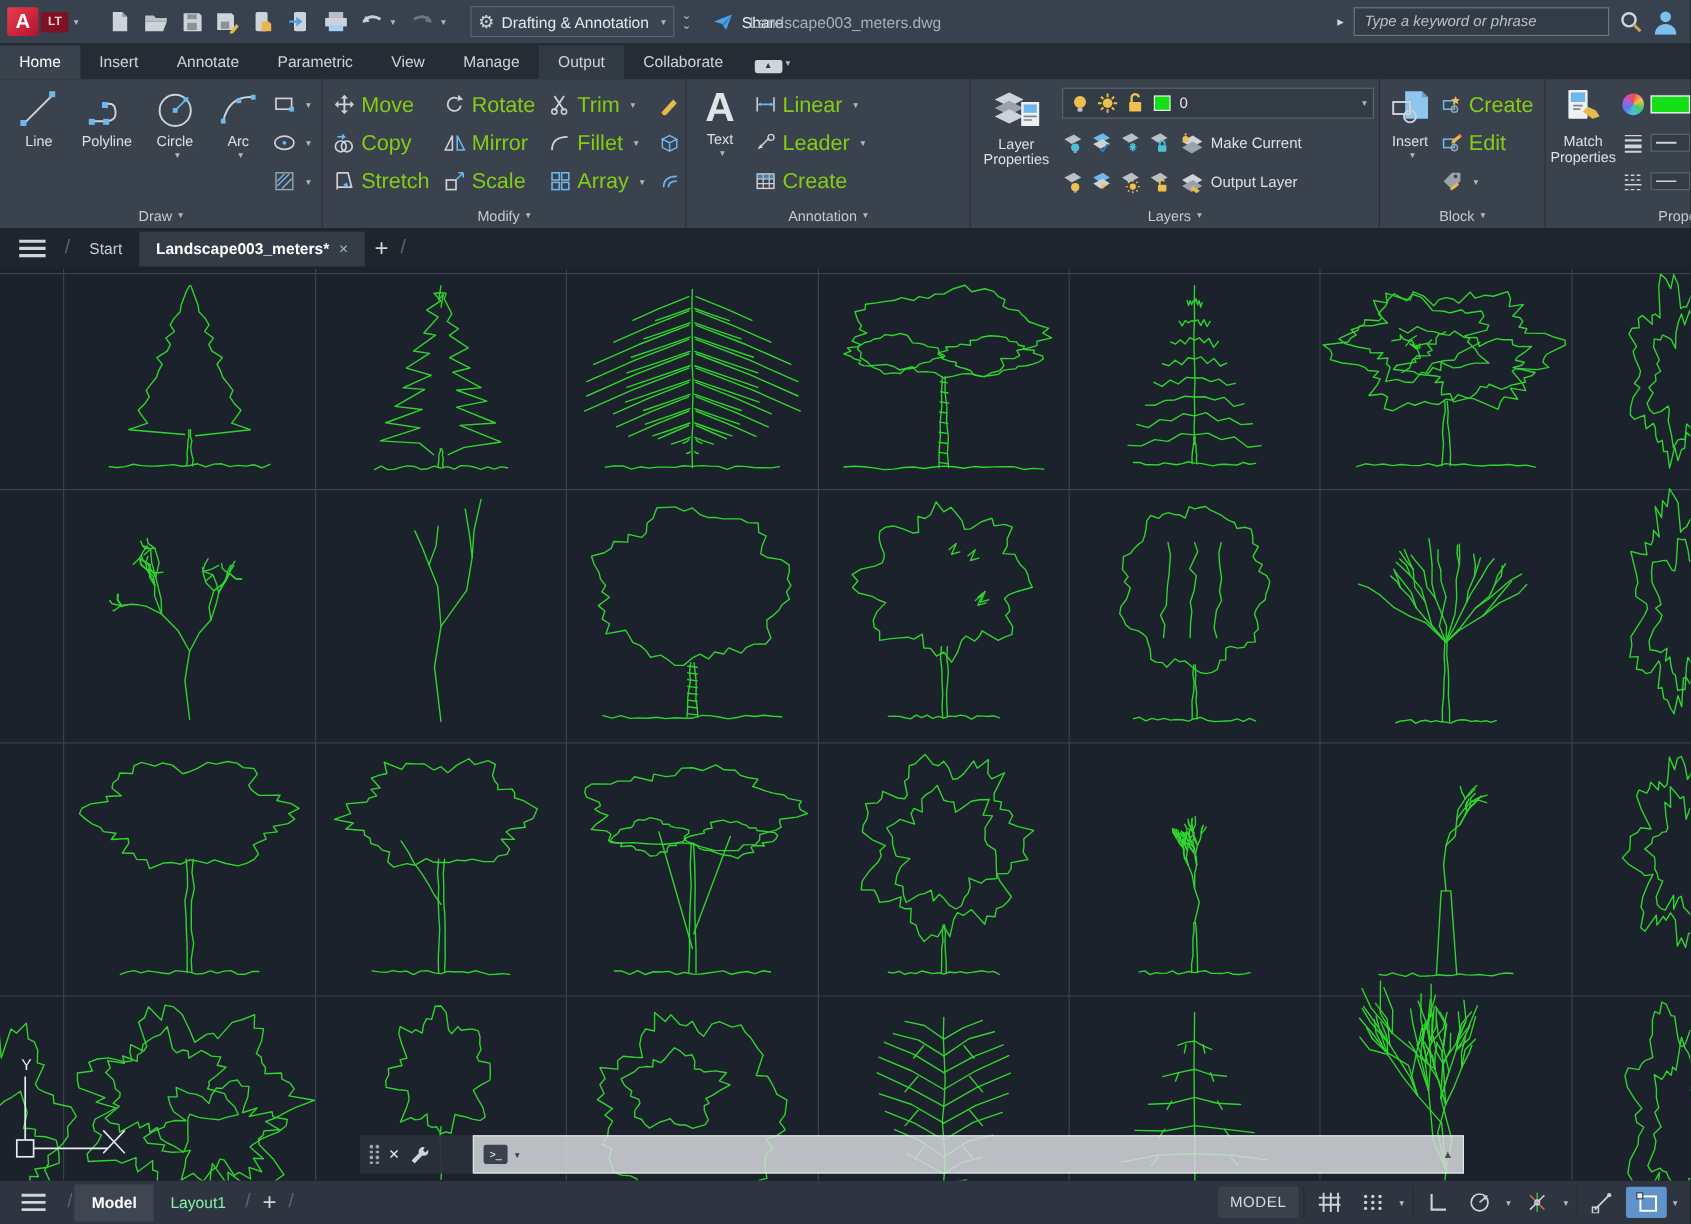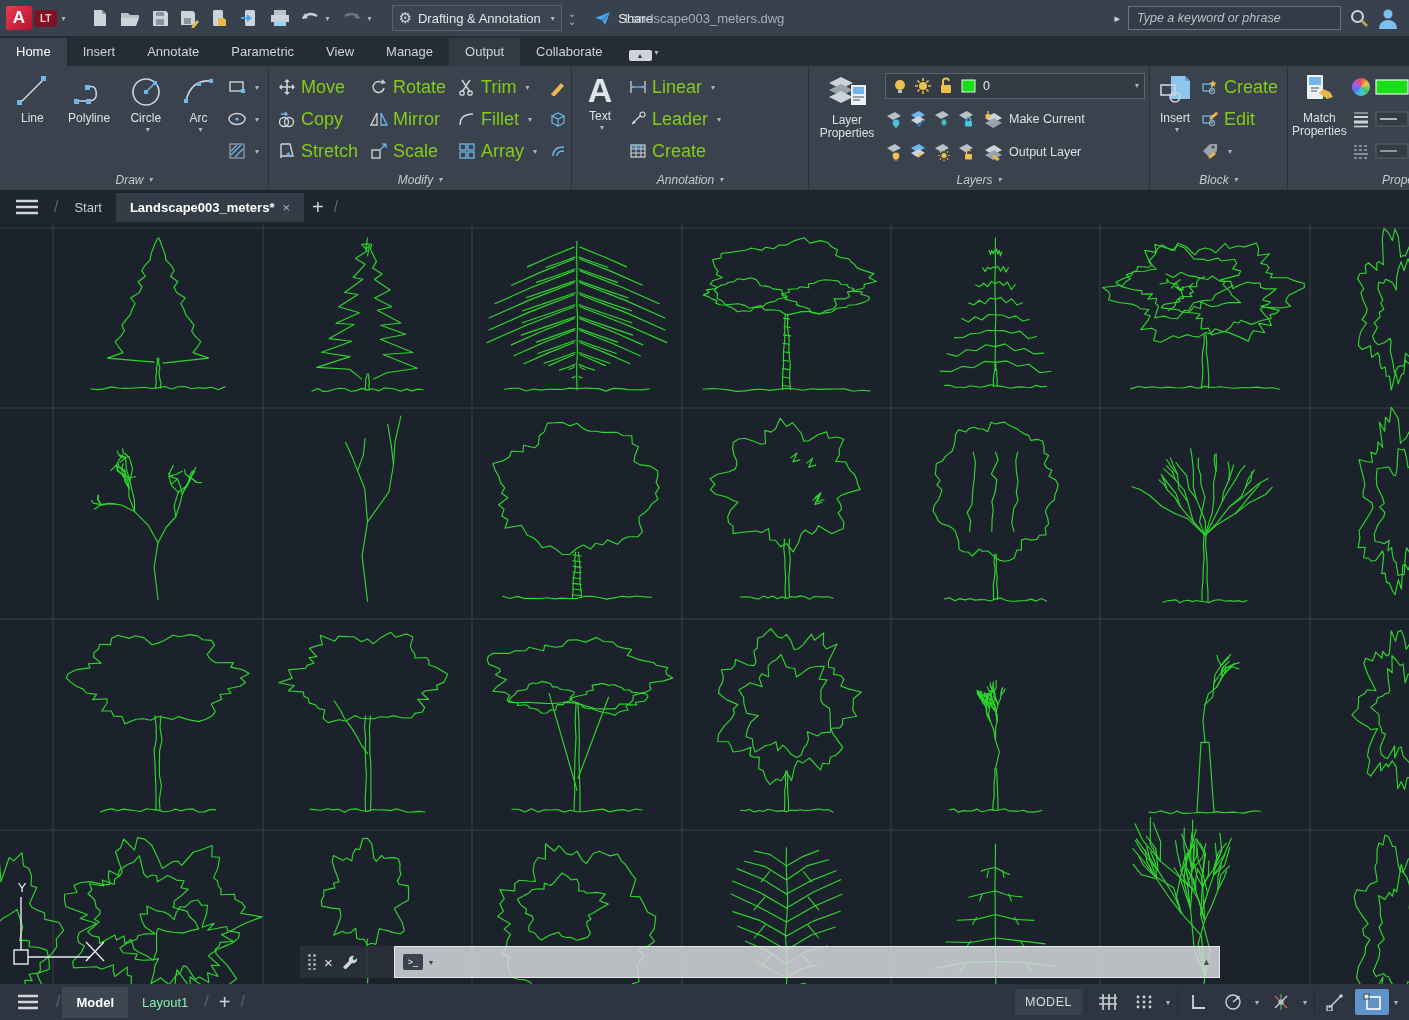--- a/index.html
+++ b/index.html
@@ -33,21 +33,21 @@
   .rtab{padding:6px 16px 7px;color:#ced4da;font-size:13px;cursor:pointer;}
   .rtab.active{background:#3a424d;color:#fff;}
   .rtab.hover{background:#323a44;}
   .collapse-btn{margin-left:10px;margin-bottom:5px;background:#cfd4da;color:#333;font-size:7px;
     padding:2px 8px;border-radius:2px;cursor:pointer;}
   
   #ribbon{position:absolute;left:0;top:66px;width:1409px;height:124px;background:#3a424d;display:flex;}
   .panel{height:124px;border-right:1px solid #2b313a;display:flex;flex-direction:column;flex:0 0 auto;}
   .panel-body{flex:1;display:flex;padding:3px 4px 0;}
   .panel-label{height:21px;display:flex;align-items:center;justify-content:center;gap:5px;
-    color:#c3cad2;font-size:12px;cursor:pointer;font-style:italic;}
+    color:#c3cad2;font-size:12px;cursor:pointer;}
   .panel-label .caret{margin:0;}
   .bigbtn{width:58px;display:flex;flex-direction:column;align-items:center;justify-content:flex-start;
     padding-top:4px;cursor:pointer;border-radius:2px;}
   .bigbtn .blab{font-size:12px;color:#dbe0e5;margin-top:3px;text-align:center;line-height:13px;}
   .smallrow{display:flex;align-items:center;height:26px;gap:5px;cursor:pointer;padding:0 3px;border-radius:2px;}
   .smallrow .slab{font-size:18px;color:#84cc16;}
   .minicol{display:flex;flex-direction:column;justify-content:space-around;padding:2px 2px;}
   .icon16{width:18px;height:18px;flex:0 0 auto;}
   .icon34{width:36px;height:36px;}
   svg.ic{display:block;}

